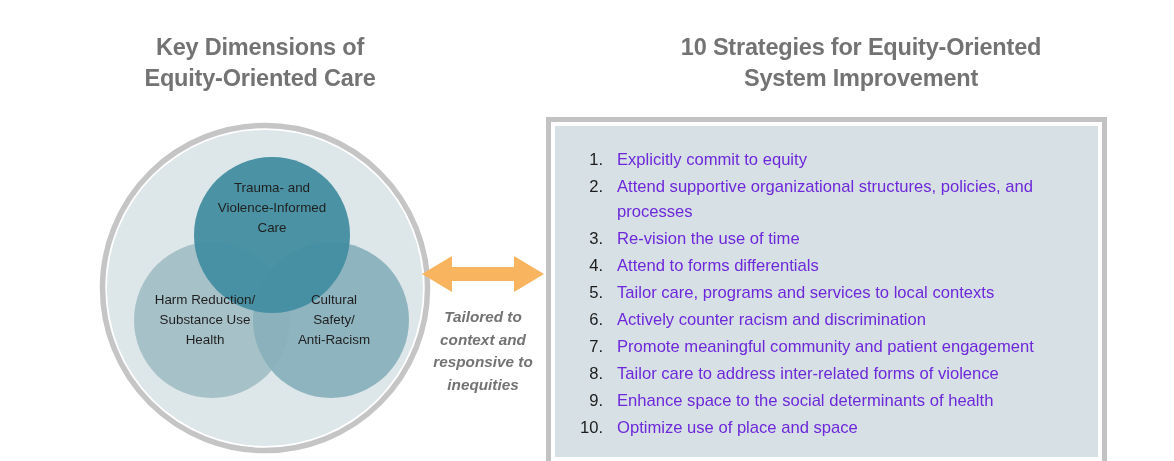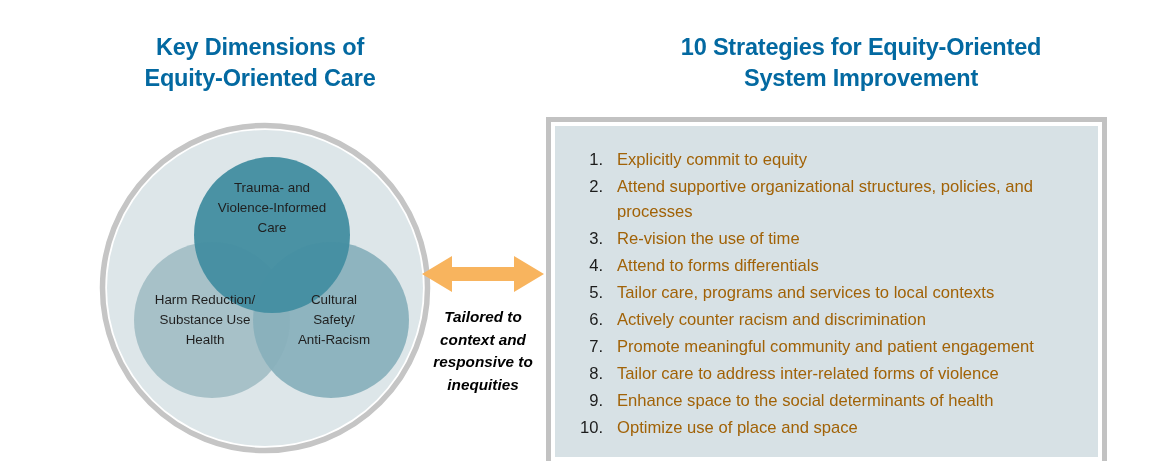--- a/index.html
+++ b/index.html
@@ -30,21 +30,21 @@
     width: 520px;
     height: 461px;
   }
 
   .panel-title {
     text-align: center;
     font-weight: bold;
     font-size: 23.5px;
     line-height: 31px;
     letter-spacing: -0.2px;
-    color: #0369a1;
+    color: #737373;
   }
 
   .left-panel .panel-title {
     position: absolute;
     left: 20px;
     top: 32px;
     width: 480px;
   }
 
   .venn-wrap {
@@ -80,21 +80,21 @@
     width: 130px;
     height: 44px;
   }
 
   .connector-caption {
     margin-top: 6px;
     font-size: 15.3px;
     line-height: 22.5px;
     font-style: italic;
     font-weight: bold;
-    color: #000000;
+    color: #737373;
     width: 130px;
   }
 
   
   .right-panel {
     position: absolute;
     left: 546px;
     top: 0;
     width: 620px;
     height: 461px;
@@ -133,21 +133,21 @@
     list-style: none;
     counter-reset: strat;
   }
 
   ol.strategy-list li {
     counter-increment: strat;
     position: relative;
     padding-left: 48px;
     font-size: 16.6px;
     line-height: 24.6px;
-    color: #a16207;
+    color: #6d28d9;
     margin-bottom: 2.5px;
   }
 
   ol.strategy-list li::before {
     content: counter(strat) ".";
     position: absolute;
     left: 0;
     top: 0;
     width: 34px;
     text-align: right;

